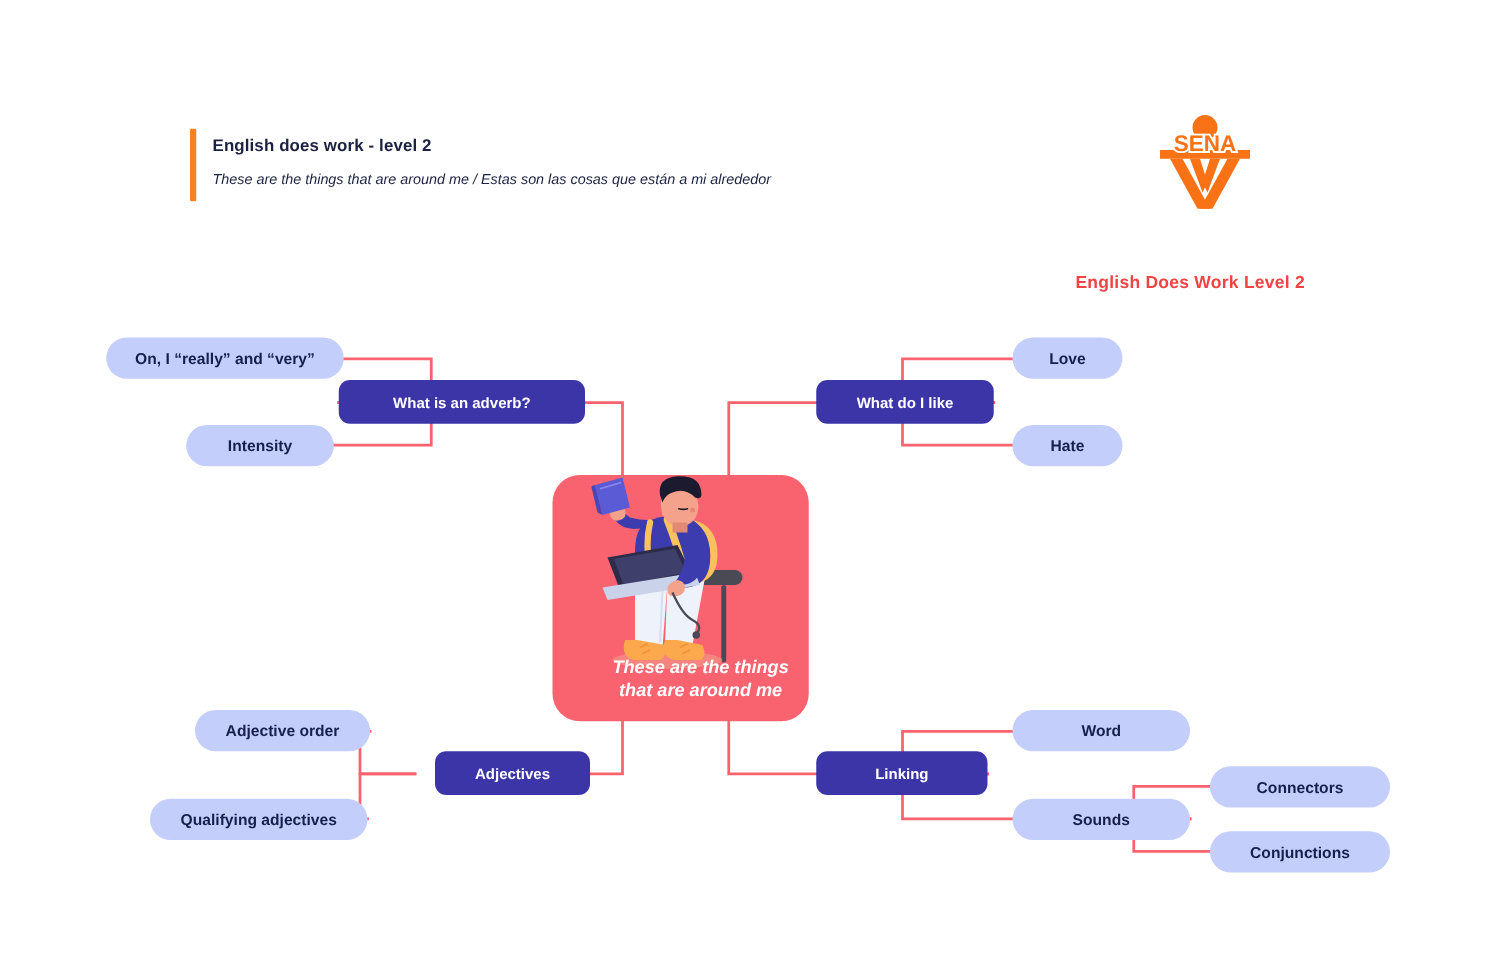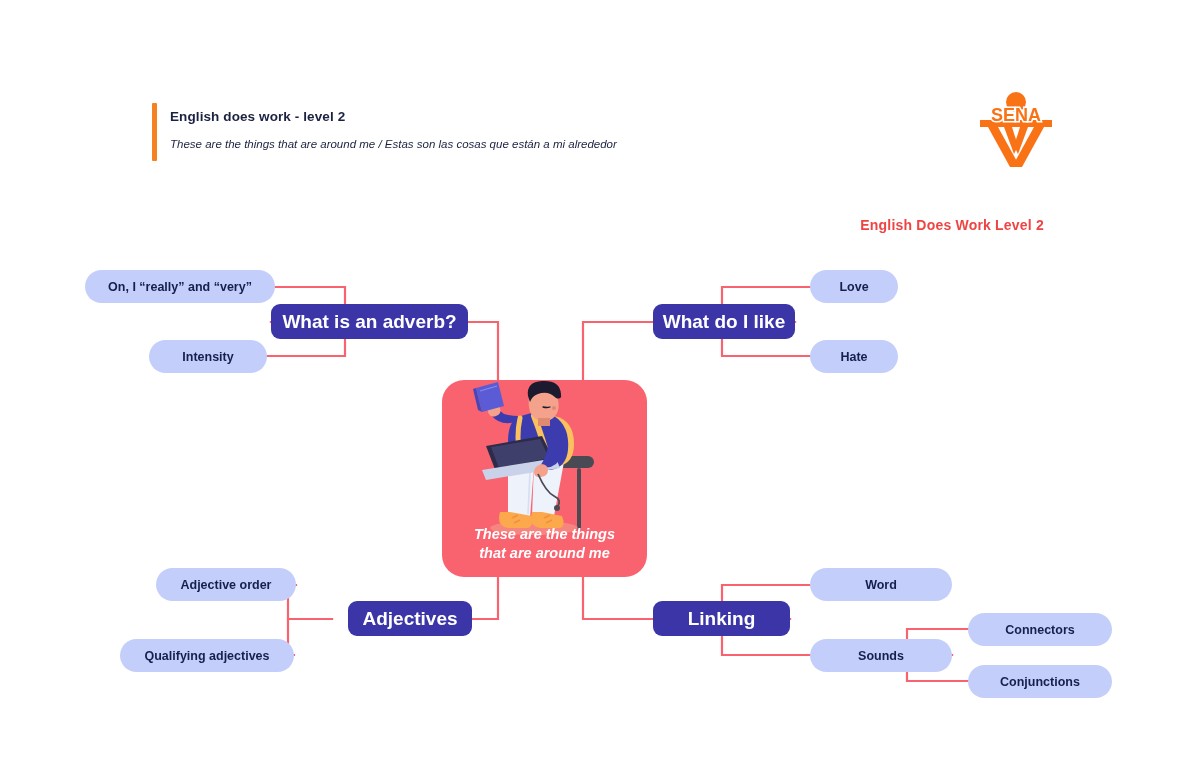--- a/index.html
+++ b/index.html
@@ -7,40 +7,40 @@
     width:1200px;height:764px;background:#ffffff;position:relative;
     font-family:"Liberation Sans","DejaVu Sans",sans-serif;
     overflow:hidden;
   }
   
   #header{position:absolute;left:152px;top:101px;width:700px;height:62px;}
   #header-accent{position:absolute;left:0;top:2px;width:5px;height:58px;background:#F58220;border-radius:1px;}
   #header-title{position:absolute;left:18px;top:8px;font-size:13.5px;font-weight:bold;color:#1B2140;letter-spacing:0.1px;white-space:nowrap;}
   #header-subtitle{position:absolute;left:18px;top:37px;font-size:11.5px;font-style:italic;color:#1B2140;white-space:nowrap;}
   
-  #sena-logo{position:absolute;left:974px;top:88px;width:84px;height:80px;}
+  #sena-logo{position:absolute;left:922px;top:88px;width:84px;height:80px;}
   
   #map-title{position:absolute;left:0;top:217px;width:1044px;text-align:right;
     font-size:14px;font-weight:bold;color:#ef4444;letter-spacing:.2px;}
   
   #mindmap{position:absolute;left:0;top:0;width:1200px;height:764px;}
   #connectors{position:absolute;left:0;top:0;width:1200px;height:764px;}
   .node{position:absolute;display:flex;align-items:center;justify-content:center;
     box-sizing:border-box;text-align:center;}
   .leaf{background:#C4CEFB;border-radius:18px;color:#16204A;
     font-size:12.5px;font-weight:bold;height:33px;text-align:right;}
   .branch{background:#3B35A8;border-radius:9px;color:#ffffff;
-    font-size:19px;font-weight:bold;height:35px;}
+    font-size:12px;font-weight:bold;height:35px;}
   
   #central-node{position:absolute;left:442px;top:380px;width:205px;height:197px;
     background:#F9636F;border-radius:22px;overflow:hidden;}
   #central-illustration{position:absolute;left:0;top:0;width:205px;height:160px;}
   #central-label{position:absolute;left:0;bottom:14px;width:205px;text-align:center;
     color:#ffffff;font-size:14.5px;font-weight:bold;font-style:italic;line-height:19px;
-    white-space:pre-line;}
+    white-space:pre-line;padding-left:16px;}
 </style>
 </head>
 <body>
 
 <div id="header">
   <div id="header-accent"></div>
   <div id="header-title">English does work - level 2</div>
   <div id="header-subtitle">These are the things that are around me / Estas son las cosas que están a mi alrededor</div>
 </div>
 

